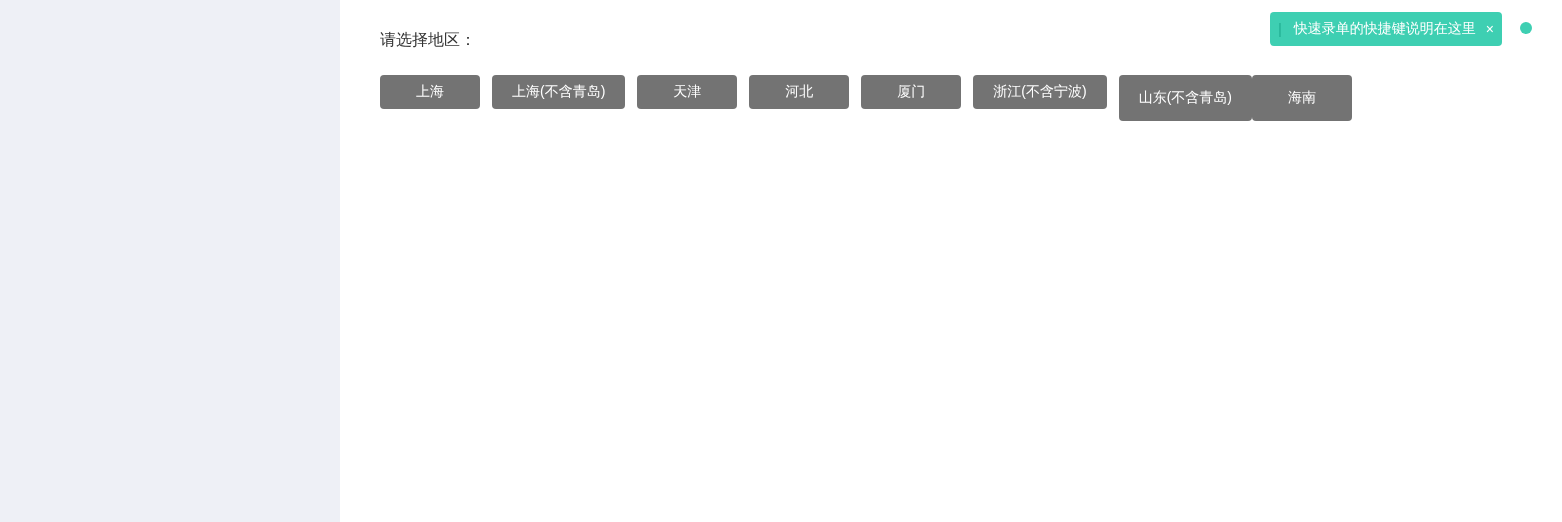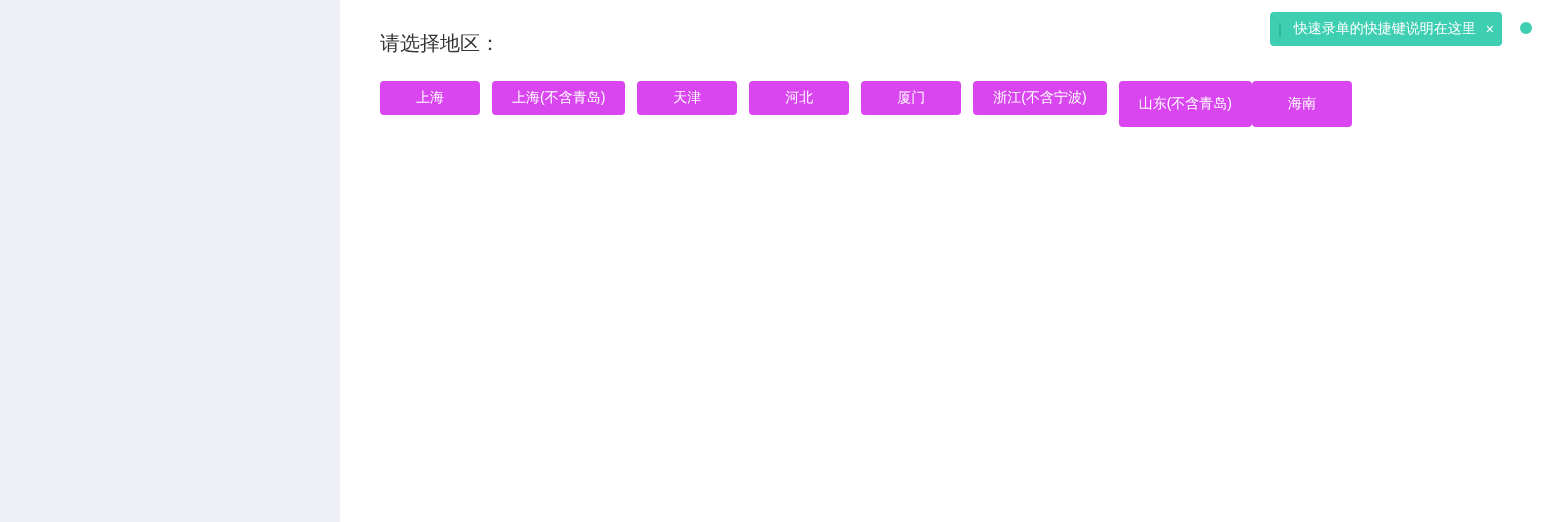--- a/index.html
+++ b/index.html
@@ -30,34 +30,34 @@
       position: absolute;
       left: 340px;
       top: 0;
       right: 0;
       bottom: 0;
       background: #ffffff;
       padding: 30px 40px;
     }
 
     .page-title {
-      font-size: 20px;
+      font-size: 16px;
       color: #333;
       margin-bottom: 24px;
       font-weight: normal;
     }
 
     .region-buttons {
       display: flex;
       flex-wrap: wrap;
       gap: 12px;
     }
 
     .region-btn {
-      background: #d946ef;
+      background: #737373;
       color: #ffffff;
       border: none;
       border-radius: 4px;
       padding: 8px 20px;
       font-size: 14px;
       cursor: pointer;
       min-width: 100px;
       text-align: center;
       font-family: 'Microsoft YaHei', Arial, sans-serif;
     }

